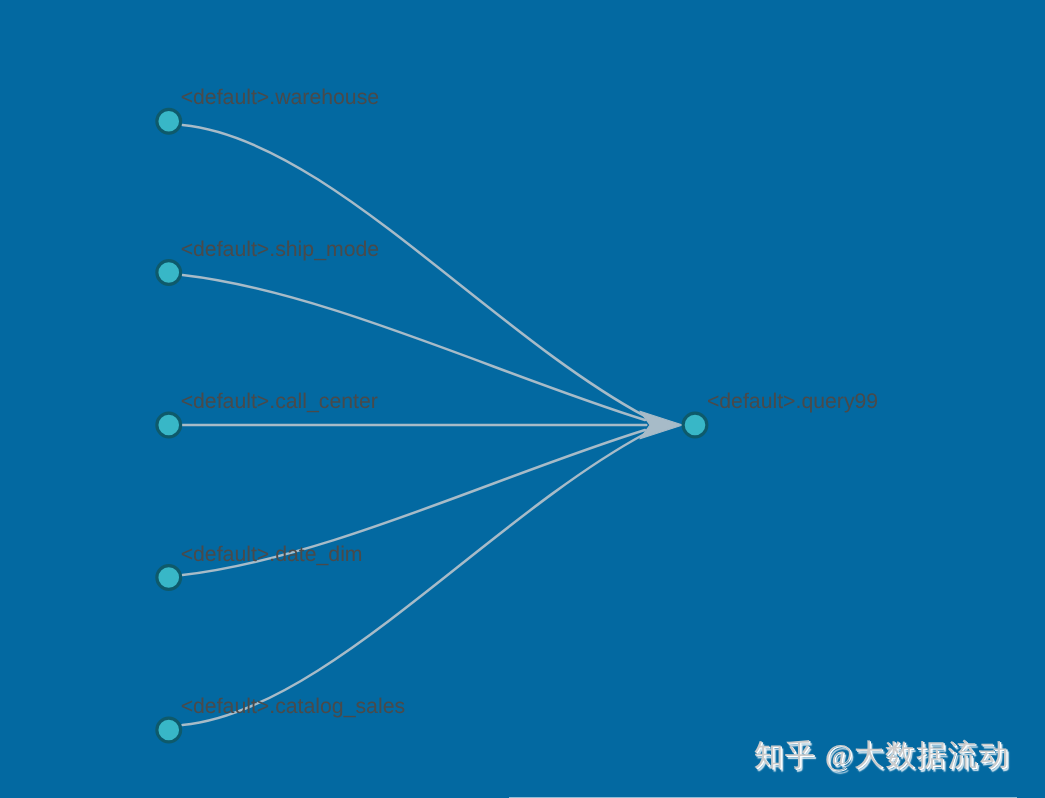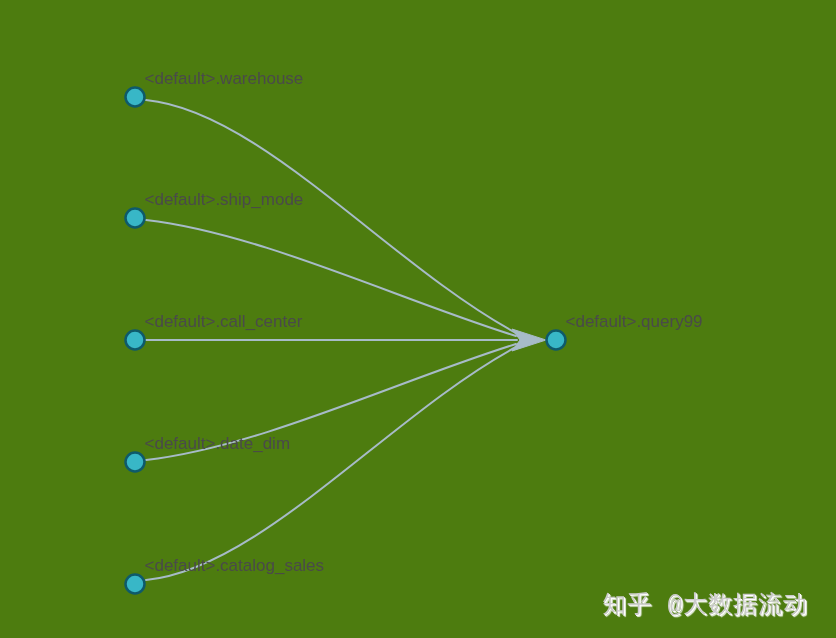--- a/index.html
+++ b/index.html
@@ -4,21 +4,21 @@
 <style>
   html, body {
     margin: 0;
     padding: 0;
     background: #ffffff;
   }
   .stage {
     position: relative;
     width: 836px;
     height: 638px;
-    background: #4d7c0f;
+    background: #0369a1;
     overflow: hidden;
     font-family: "Liberation Sans", sans-serif;
   }
   svg.lineage {
     position: absolute;
     inset: 0;
     display: block;
   }
   svg.lineage text.node-label {
     font-family: "Liberation Sans", sans-serif;
@@ -38,21 +38,21 @@
   .watermark {
     position: absolute;
     right: 28px;
     bottom: 18px;
     font-size: 24px;
     letter-spacing: 1px;
     color: #cbcbcb;
     text-shadow: 1px 1px 0 #ffffff, 2px 2px 1px rgba(255,255,255,0.9);
     user-select: none;
     pointer-events: none;
-    font-family: Liberation Mono, monospace;
+    font-family: Liberation Serif, serif;
   }
 </style>
 </head>
 <body>
 
 <div class="stage">
   <svg class="lineage" id="graph-canvas" width="836" height="638" viewBox="0 0 836 638">
       <path class="edge" d="M 146 100 C 260 111, 390 265, 516 333" stroke="#a7bbc8"></path>
       <path class="edge" d="M 146 220 C 260 233, 400 300, 516 336" stroke="#a7bbc8"></path>
       <path class="edge" d="M 146 340 L 517 340" stroke="#a7bbc8"></path>

